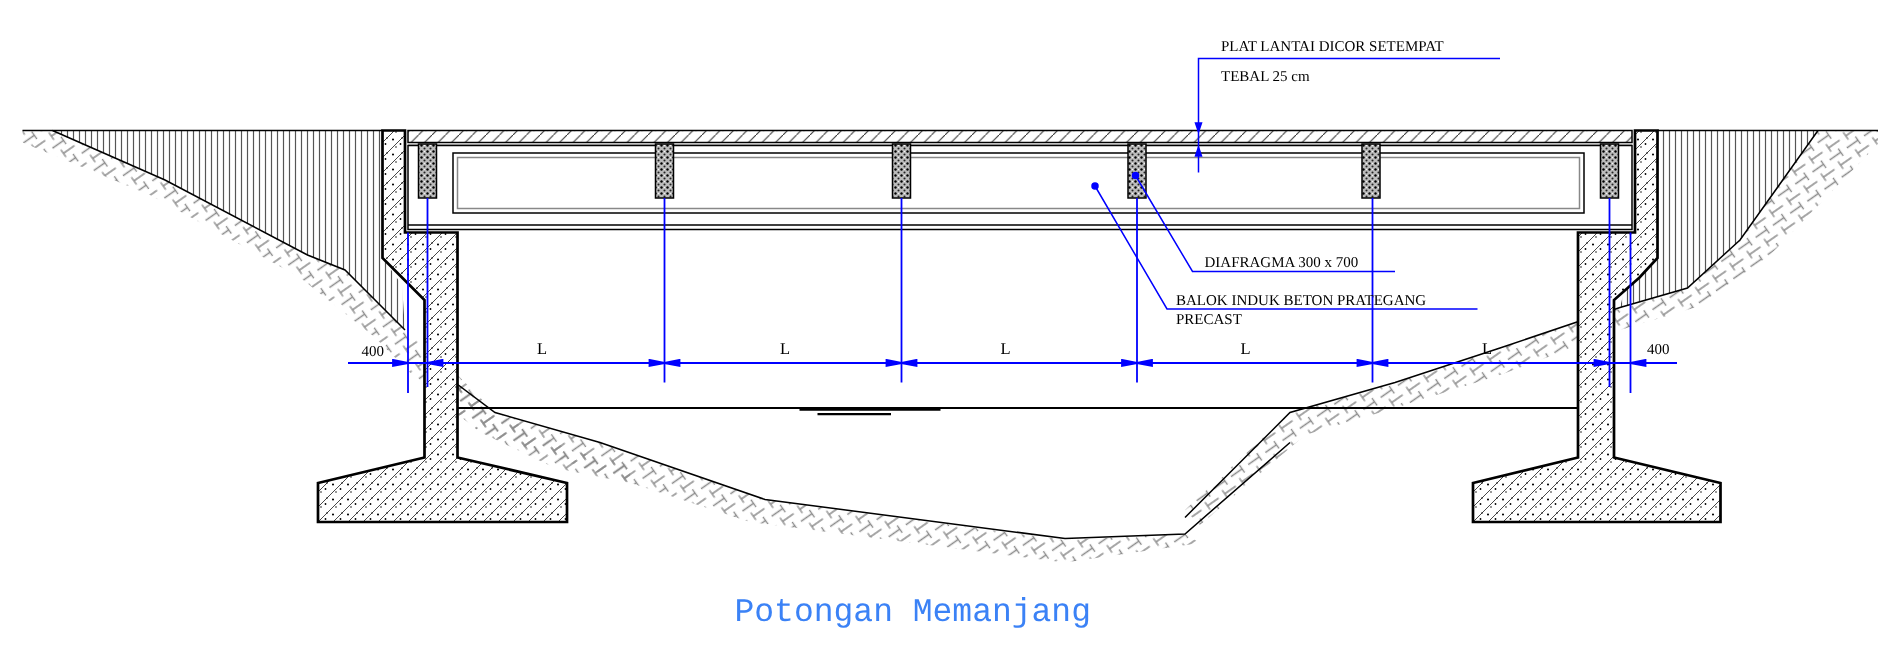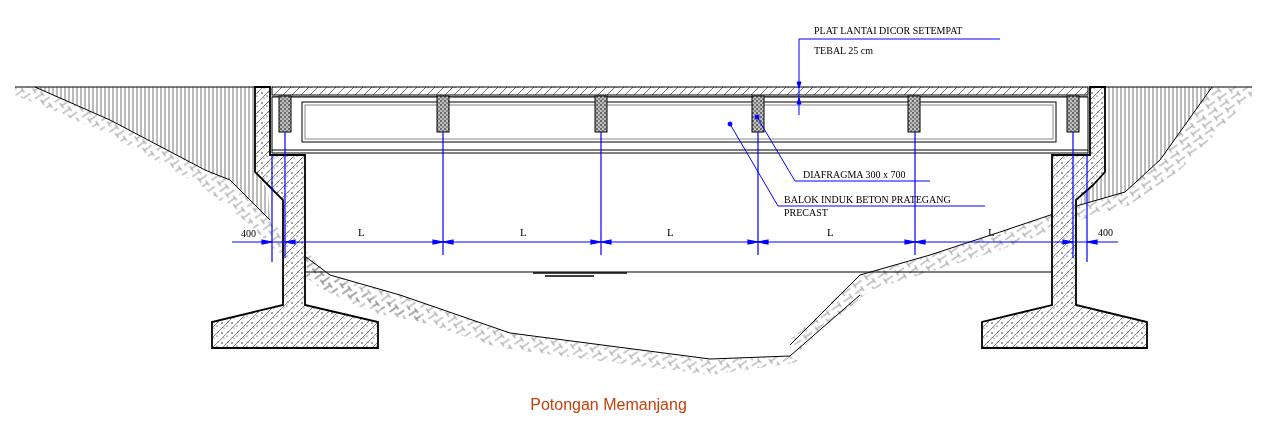--- a/index.html
+++ b/index.html
@@ -1,20 +1,20 @@
 <!DOCTYPE html>
 <html><head>
 <meta charset="utf-8">
 <style>
   html, body { margin: 0; padding: 0; background: #ffffff; }
   body { width: 1267px; height: 440px; position: relative; overflow: hidden; }
   #drawing { position: absolute; left: 0; top: 0; }
   .lbl { font-family: "Liberation Serif", "DejaVu Serif", serif; fill: #000; }
   .caption { position: absolute; left: 0; width: 1267px; top: 396px; text-align: center;
-             font-family: Liberation Sans, sans-serif; font-size: 16px; color: #c2410c; }
+             font-family: Liberation Mono, monospace; font-size: 22px; color: #3b82f6; }
   .caption span { position: relative; left: -25px; }
 </style>
 </head>
 <body>
 
 <svg id="drawing" width="1267" height="440" viewBox="0 0 1267 440" xmlns="http://www.w3.org/2000/svg">
   <defs>
     <pattern id="soil" patternUnits="userSpaceOnUse" width="14" height="14" patternTransform="rotate(-35)">
       <path d="M0 3 H9 M9 0 V6 M4 10 H13 M4 7 V13" stroke="#8a8a8a" stroke-width="0.9" fill="none"></path>
     </pattern>

